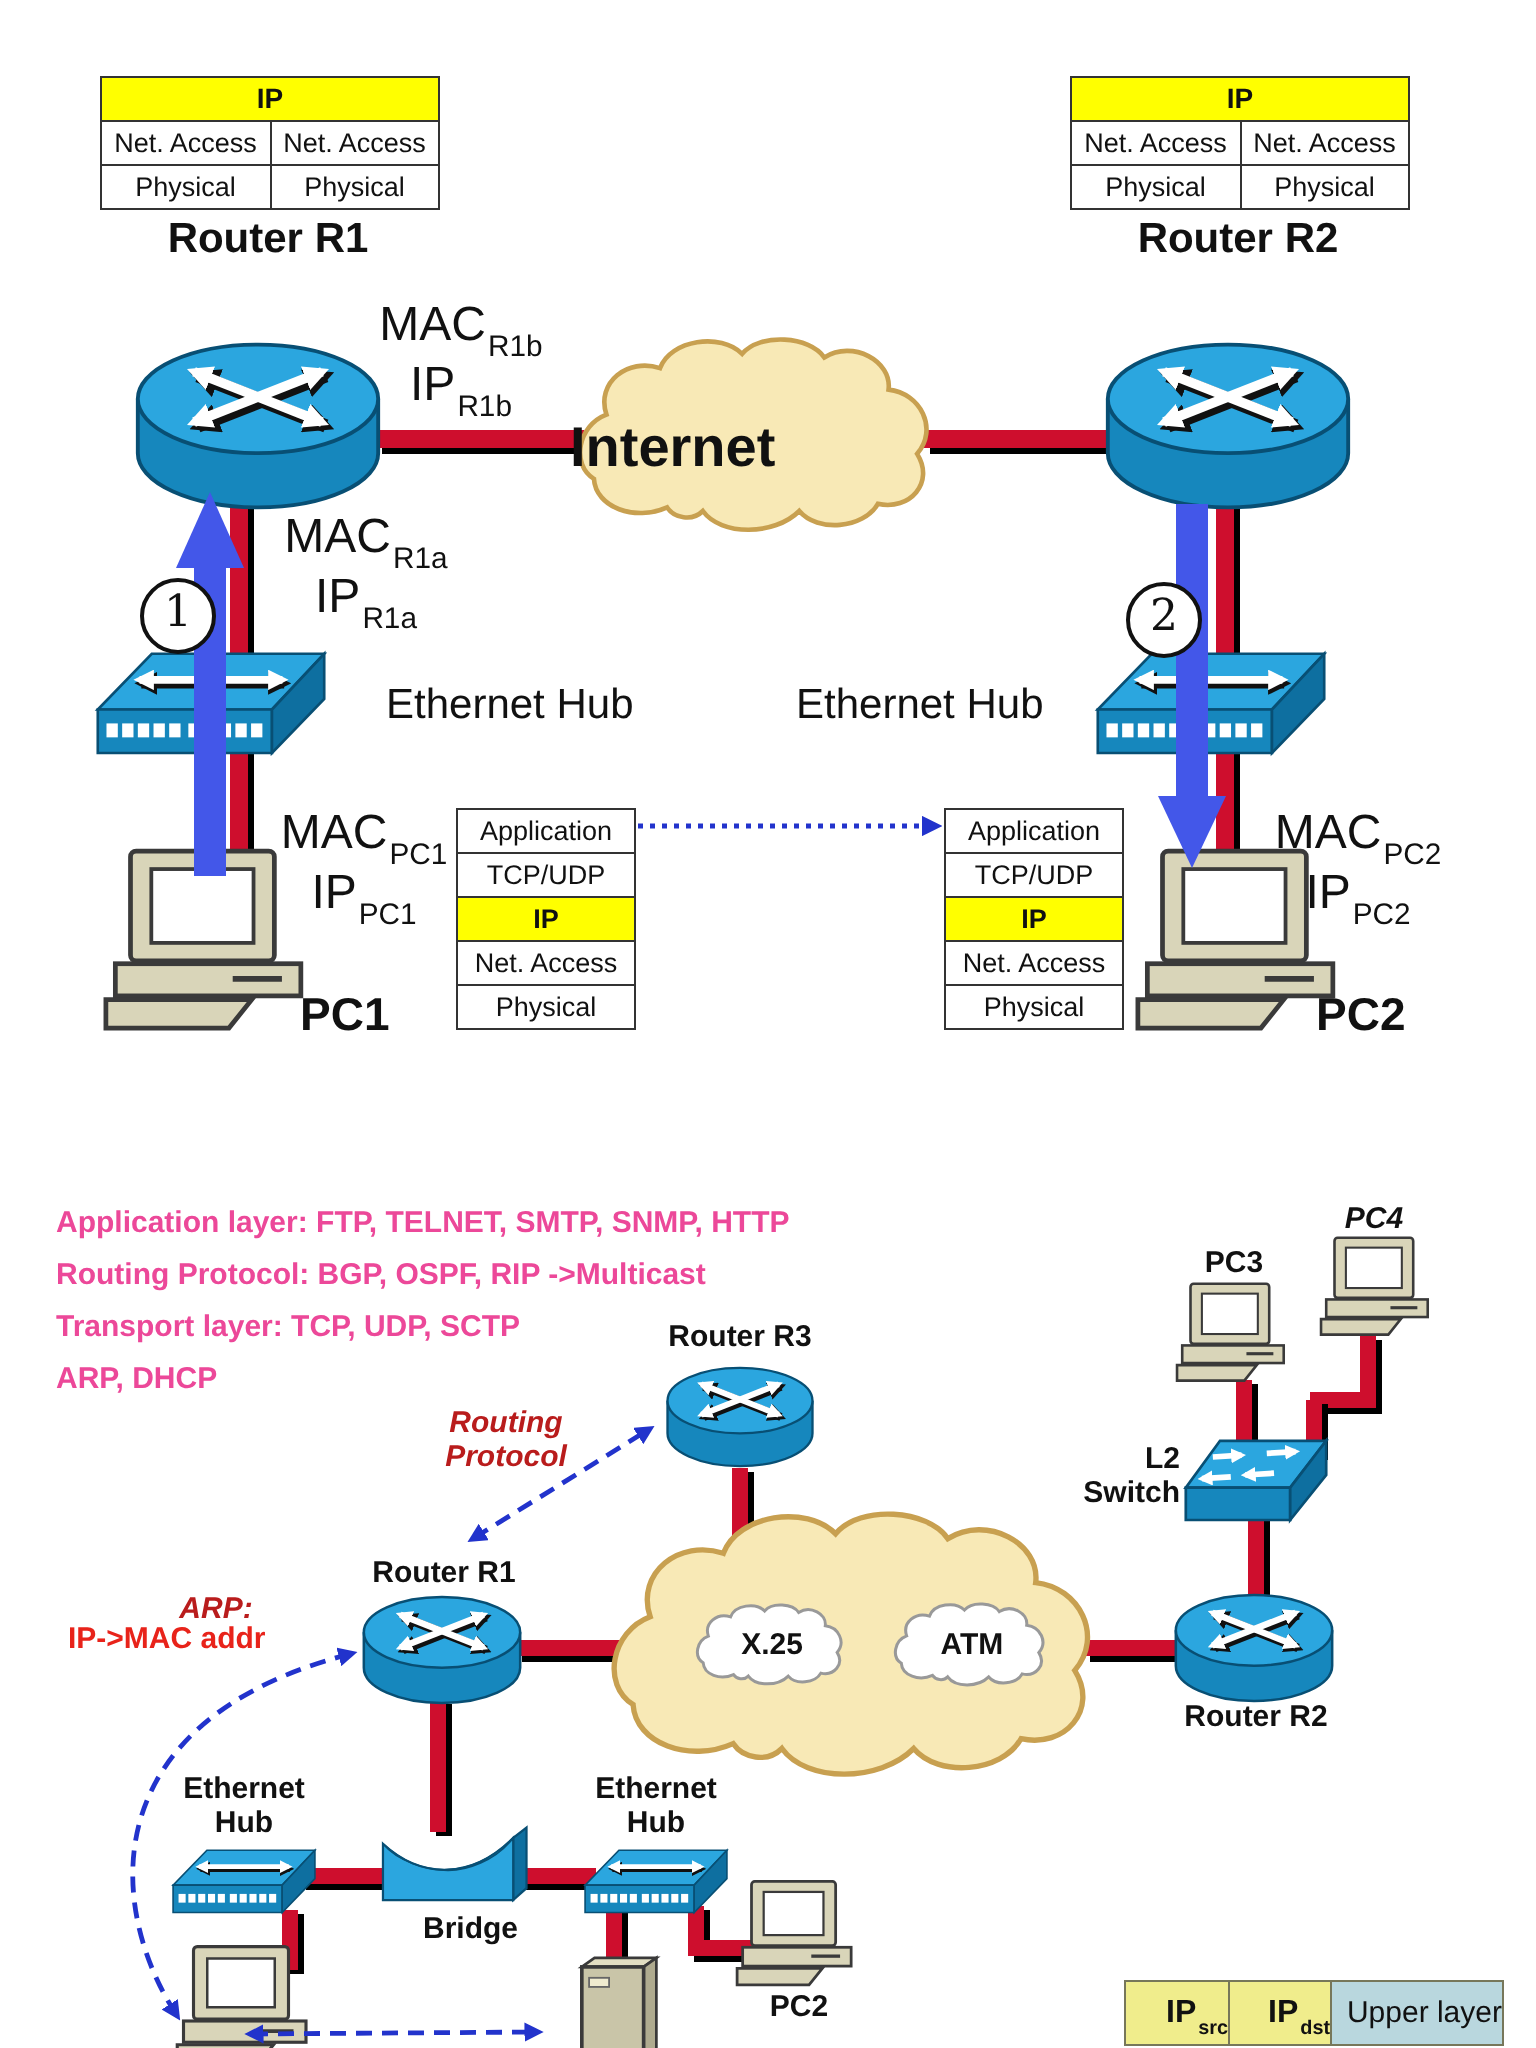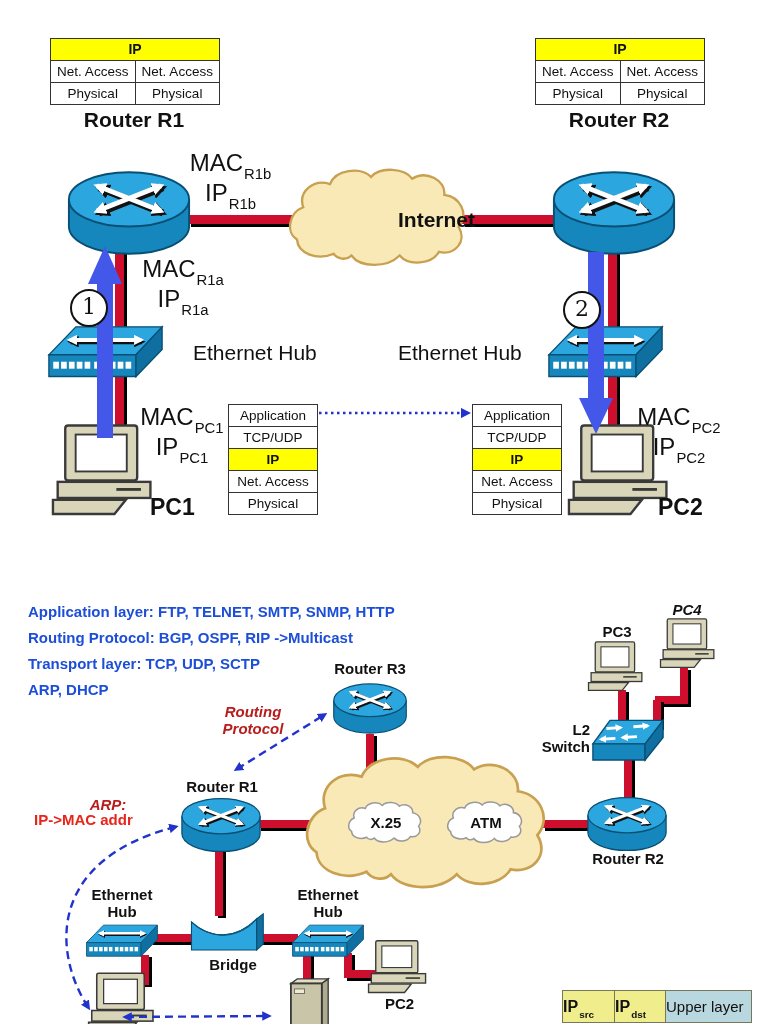--- a/index.html
+++ b/index.html
@@ -36,29 +36,29 @@
   .pstack{border:1.5px solid #333;background:#fff;z-index:4;font-size:13.5px;}
   .ps-row{height:21px;line-height:21px;text-align:center;border-bottom:1.5px solid #333;}
   .ps-row:last-child{border-bottom:none;}
   .ps-row.yellow{background:#FFFF00;font-weight:bold;}
 
   
   .maclabel{font-size:24px;line-height:26px;text-align:center;z-index:5;white-space:nowrap;}
   .maclabel sub,.pkt sub{font-size:0.62em;line-height:1;position:relative;top:0.18em;margin-left:1px;}
   .biglabel{font-size:21px;z-index:5;white-space:nowrap;}
   .boldbig{font-weight:bold;font-size:23px;z-index:5;white-space:nowrap;}
-  .cloudlabel{font-weight:bold;font-size:21px;text-align:right;z-index:5;}
+  .cloudlabel{font-weight:bold;font-size:28px;text-align:left;z-index:5;}
   .slabel{font-weight:bold;font-size:15px;z-index:5;white-space:nowrap;text-align:center;}
   .bluetext{color:#b91c1c;font-style:italic;}
   .redtext{color:#E8231A;}
-  .notes{z-index:5;font-weight:bold;font-size:15px;line-height:26px;color:#1d4ed8;white-space:nowrap;}
+  .notes{z-index:5;font-weight:bold;font-size:15px;line-height:26px;color:#ec4899;white-space:nowrap;}
 
   
   .pkt{display:flex;z-index:5;font-size:16px;}
-  .pkt-cell{height:31px;line-height:31px;text-align:left;border:1.5px solid #77775a;border-left:none;}
+  .pkt-cell{height:31px;line-height:31px;text-align:right;border:1.5px solid #77775a;border-left:none;}
   .pkt-cell:first-child{border-left:1.5px solid #77775a;}
   .pkt-cell.y{background:#F0ED8C;font-weight:bold;}
   .pkt-cell.b{background:#B9D7DE;font-weight:normal;font-size:15px;}
 
   svg.icon{z-index:3;position:absolute;overflow:visible;}
   svg.overlay{z-index:6;position:absolute;overflow:visible;}
 </style>
 </head>
 <body>
 
@@ -344,21 +344,21 @@
       <use href="#hub"></use>
     </svg>
   <div class="slabel abs" style="left:292px;top:886px;width:72px;">
     <div>Ethernet</div>
     <div>Hub</div>
   </div>
 
   <svg class="icon" style="left:190px;top:908px;" width="74" height="50" viewBox="0 0 100 58">
       <use href="#bridge"></use>
     </svg>
-  <div class="slabel abs" style="left:196px;top:956px;width:74px;">Bridge</div>
+  <div class="slabel abs" style="left:185px;top:956px;width:74px;text-align:right;">Bridge</div>
 
   <svg class="icon" style="left:88px;top:972px;" width="70" height="62" viewBox="0 0 112 98">
       <use href="#pc"></use>
     </svg>
   <svg class="icon" style="left:287px;top:978px;" width="46" height="60" viewBox="0 0 46 66">
       <use href="#server"></use>
     </svg>
   <svg class="icon" style="left:368px;top:938px;" width="62" height="58" viewBox="0 0 112 98">
       <use href="#pc"></use>
     </svg>

